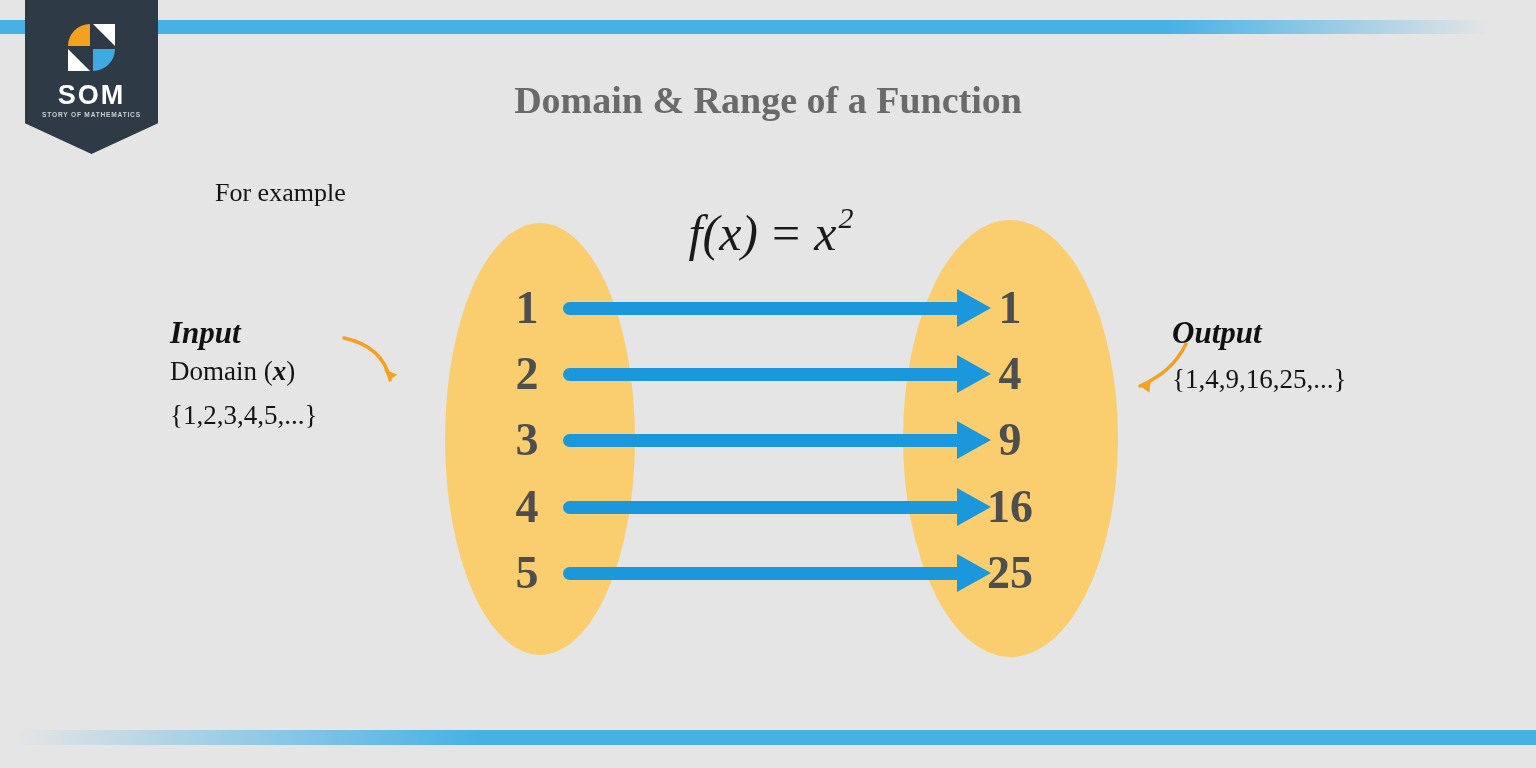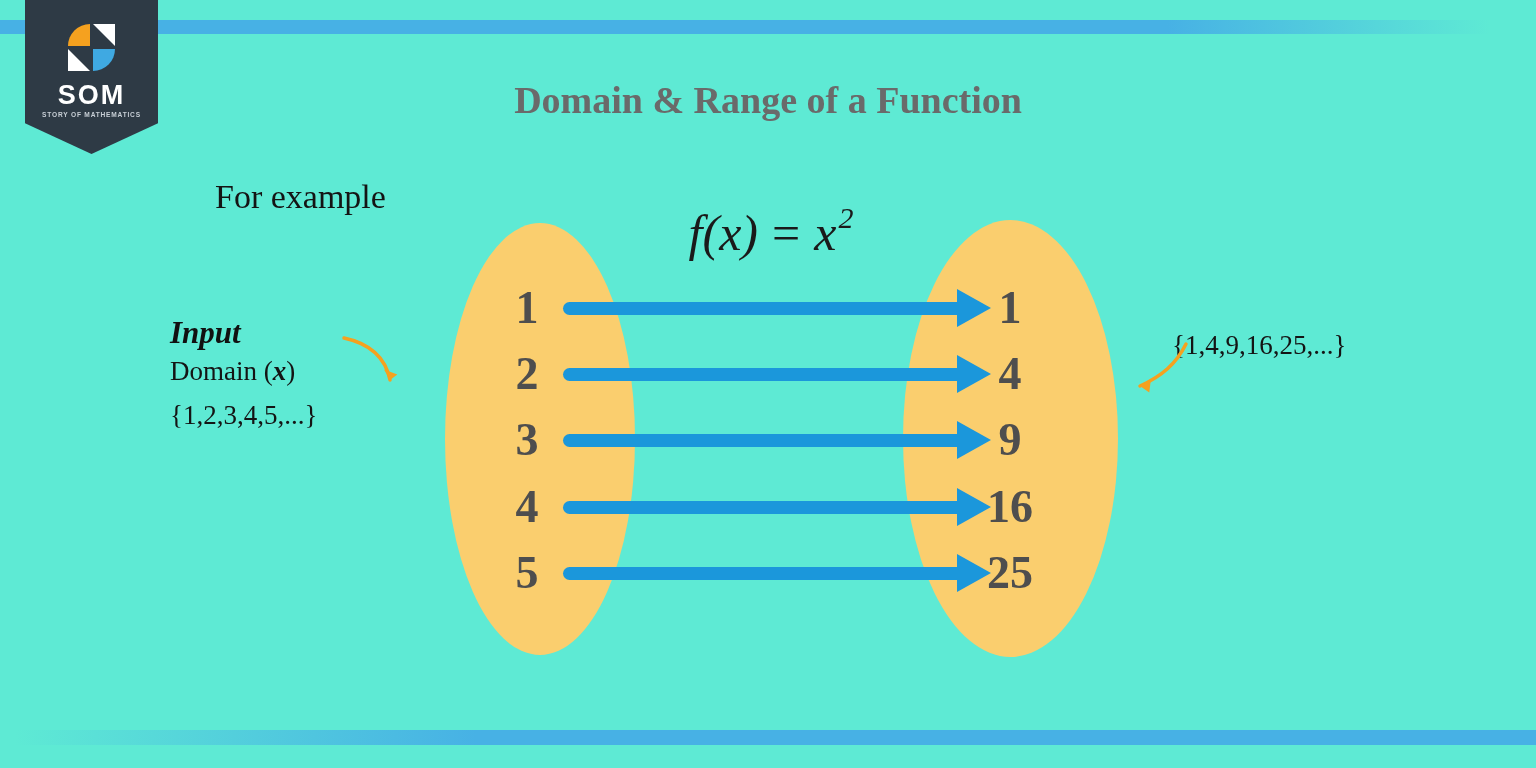--- a/index.html
+++ b/index.html
@@ -8,21 +8,21 @@
     --ellipse-yellow:#FACE6E;
     --banner-navy:#2E3A45;
     --accent-orange:#F5A11F;
     --logo-blue:#3FA9E2;
     --number-gray:#4E4E4E;
     --title-gray:#6A6A6A;
     --text-black:#141414;
   }
   *{margin:0;padding:0;box-sizing:border-box;}
   body{background:#fff;font-family:"Liberation Serif",serif;}
-  .slide{position:relative;width:1536px;height:768px;background:#5eead4;overflow:hidden;}
+  .slide{position:relative;width:1536px;height:768px;background:#e5e5e5;overflow:hidden;}
 
   
   .top-bar{position:absolute;left:0;top:20px;width:100%;height:14px;
     background:linear-gradient(to right,var(--bar-blue) 0%,var(--bar-blue) 76%,rgba(255,255,255,0) 97%);}
   .bottom-bar{position:absolute;left:0;top:730px;width:100%;height:15px;
     background:linear-gradient(to right,rgba(255,255,255,0) 1%,var(--bar-blue) 31%);}
 
   
   .banner{position:absolute;left:25px;top:0;width:133px;height:154px;background:var(--banner-navy);
     clip-path:polygon(0 0,100% 0,100% 80%,50% 100%,0 80%);z-index:5;}
@@ -34,21 +34,21 @@
   .q3{background:#fff;clip-path:polygon(0 0,0 100%,100% 100%);}
   .q4{background:var(--logo-blue);border-radius:0 0 100% 0;}
   .logo-text{position:absolute;left:0;top:80px;width:100%;text-align:center;
     font-family:"Liberation Sans",sans-serif;font-weight:bold;font-size:27px;color:#fff;letter-spacing:2px;}
   .logo-sub{position:absolute;left:0;top:111px;width:100%;text-align:center;
     font-family:"Liberation Sans",sans-serif;font-size:6.6px;color:#C8CFD6;letter-spacing:0.8px;font-weight:bold;}
 
   
   .title{position:absolute;left:0;top:78px;width:100%;text-align:center;
     font-weight:bold;font-size:38px;color:var(--title-gray);}
-  .for-example{position:absolute;left:215px;top:178px;font-size:34px;color:var(--text-black);}
+  .for-example{position:absolute;left:215px;top:178px;font-size:26px;color:var(--text-black);}
 
   
   .formula{position:absolute;left:610px;top:204px;width:320px;text-align:center;
     font-style:italic;font-size:50px;color:#1a1a1a;}
   .formula .eq{font-style:normal;margin:0 14px;}
   .formula sup{font-size:30px;font-style:italic;position:relative;top:-4px;left:2px;}
 
   
   .ellipse{position:absolute;background:var(--ellipse-yellow);border-radius:50%;}
   .ellipse.left{left:445px;top:223px;width:190px;height:432px;}
@@ -141,20 +141,21 @@
     <div class="num right-num">25</div>
   </div>
 
   <div class="side-block input-block">
     <div class="side-title">Input</div>
     <div class="side-line"><span>Domain (</span><span class="var">x</span><span>)</span></div>
     <div class="side-set">{1,2,3,4,5,...}</div>
   </div>
 
   <div class="side-block output-block">
+    <div class="side-title">Output</div>
     <div class="side-set">{1,4,9,16,25,...}</div>
   </div>
 
   <svg class="curve curve-left" width="70" height="64" viewBox="0 0 70 64">
     <path d="M6,6 C34,12 48,28 52,48"></path>
     <path class="ah" d="M52,48 L44,39 L58,41 Z" transform="rotate(12 52 48)"></path>
   </svg>
   <svg class="curve curve-right" width="70" height="60" viewBox="0 0 70 60">
     <path d="M58,8 C48,28 34,40 12,50"></path>
     <path class="ah" d="M12,50 L24,45 L20,58 Z" transform="rotate(-10 12 50)"></path>

